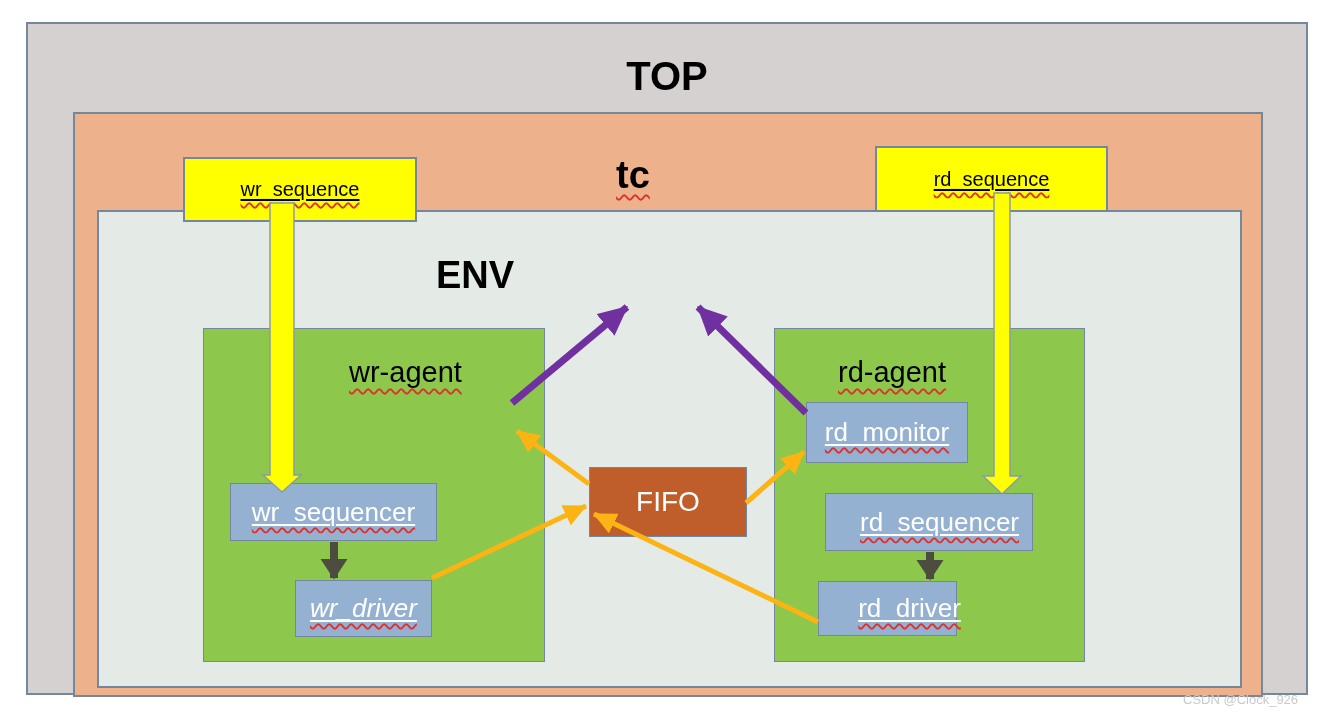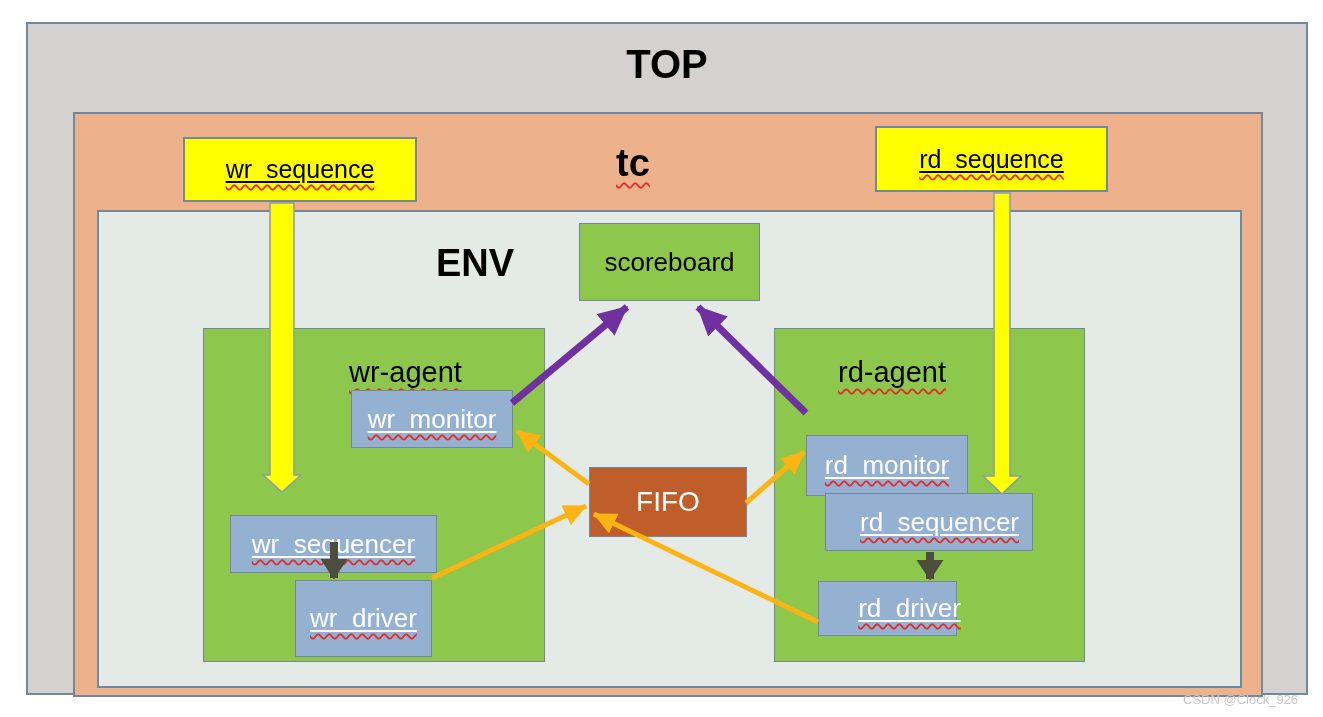--- a/index.html
+++ b/index.html
@@ -8,36 +8,36 @@
     font-family:"Liberation Sans","DejaVu Sans",sans-serif;
     --border:#73889C; --topfill:#D5D1D0; --tcfill:#EDB28C; --envfill:#E4EBE7;
     --green:#8DC74C; --blue:#95B1D2; --yellow:#FFFF00; --fifo:#C05E2B;
   }
   .box{position:absolute;box-sizing:border-box;border:2px solid var(--border);}
   .thin{border-width:1.5px;}
   .center{display:flex;align-items:center;justify-content:center;}
   .top-box{left:26px;top:22px;width:1282px;height:673px;background:var(--topfill);}
   .tc-box{left:73px;top:112px;width:1190px;height:585px;background:var(--tcfill);}
   .env-box{left:97px;top:210px;width:1145px;height:478px;background:var(--envfill);}
-  .seq-box{background:var(--yellow);font-size:25px;color:#000;}
+  .seq-box{background:var(--yellow);font-size:20px;color:#000;margin-top:20px;}
   .wr-seq{left:183px;top:137px;width:234px;height:65px;}
   .rd-seq{left:875px;top:126px;width:233px;height:66px;}
   .green-box{background:var(--green);}
   .scoreboard{left:579px;top:223px;width:181px;height:78px;font-size:26px;color:#000;}
   .wr-agent{left:203px;top:328px;width:342px;height:334px;}
   .rd-agent{left:774px;top:328px;width:311px;height:334px;}
   .blue-box{background:var(--blue);color:#fff;font-size:26px;}
   .wr-monitor{left:351px;top:390px;width:162px;height:58px;}
-  .wr-sequencer{left:230px;top:483px;width:207px;height:58px;margin-top:32px;}
-  .wr-driver{left:295px;top:580px;width:137px;height:77px;}
-  .rd-monitor{left:806px;top:402px;width:162px;height:61px;margin-top:33px;}
+  .wr-sequencer{left:230px;top:483px;width:207px;height:58px;}
+  .wr-driver{left:295px;top:580px;width:137px;height:57px;font-style:italic;}
+  .rd-monitor{left:806px;top:402px;width:162px;height:61px;}
   .rd-sequencer{left:825px;top:493px;width:208px;height:58px;padding-left:21px;}
   .rd-driver{left:818px;top:581px;width:139px;height:55px;padding-left:44px;}
   .fifo-box{left:589px;top:467px;width:158px;height:70px;background:var(--fifo);color:#fff;font-size:28px;}
-  .big-label{position:absolute;font-weight:bold;color:#000;line-height:1;}
+  .big-label{position:absolute;font-weight:bold;color:#000;line-height:1;margin-top:12px;}
   .top-label{left:26px;top:44px;width:1282px;text-align:center;font-size:40px;}
   .tc-label{left:616px;top:144px;font-size:38px;}
   .env-label{left:436px;top:244px;font-size:38px;}
   .agent-label{position:absolute;font-size:29px;color:#000;line-height:1;text-align:right;}
   .wr-agent-label{left:349px;top:358px;}
   .rd-agent-label{left:838px;top:358px;}
   .ul{text-decoration-line:underline;text-decoration-thickness:2px;text-underline-offset:3px;}
   .squig{text-decoration-line:underline;text-decoration-style:wavy;text-decoration-color:#E0302E;
          text-decoration-thickness:1.5px;text-underline-offset:6px;}
   .arrows{position:absolute;left:0;top:0;width:1323px;height:717px;pointer-events:none;}
@@ -58,37 +58,31 @@
   </div>
   <div class="big-label env-label">ENV</div>
 
   <div class="box seq-box wr-seq center">
     <span class="ul"><span class="squig">wr_sequence</span></span>
   </div>
   <div class="box seq-box rd-seq center">
     <span class="ul"><span class="squig">rd_sequence</span></span>
   </div>
 
-  <div class="box thin green-box scoreboard center">
-    <span>scoreboard</span>
-  </div>
 
   <div class="box thin green-box wr-agent"></div>
   <div class="box thin green-box rd-agent"></div>
 
   <div class="agent-label wr-agent-label">
     <span class="squig">wr-agent</span>
   </div>
   <div class="agent-label rd-agent-label">
     <span class="squig">rd-agent</span>
   </div>
 
-  <div class="box thin blue-box wr-monitor center">
-    <span class="ul"><span class="squig">wr_monitor</span></span>
-  </div>
   <div class="box thin blue-box wr-sequencer center">
     <span class="ul"><span class="squig">wr_sequencer</span></span>
   </div>
   <div class="box thin blue-box wr-driver center">
     <span class="ul"><span class="squig">wr_driver</span></span>
   </div>
   <div class="box thin blue-box rd-monitor center">
     <span class="ul"><span class="squig">rd_monitor</span></span>
   </div>
   <div class="box thin blue-box rd-sequencer center">

